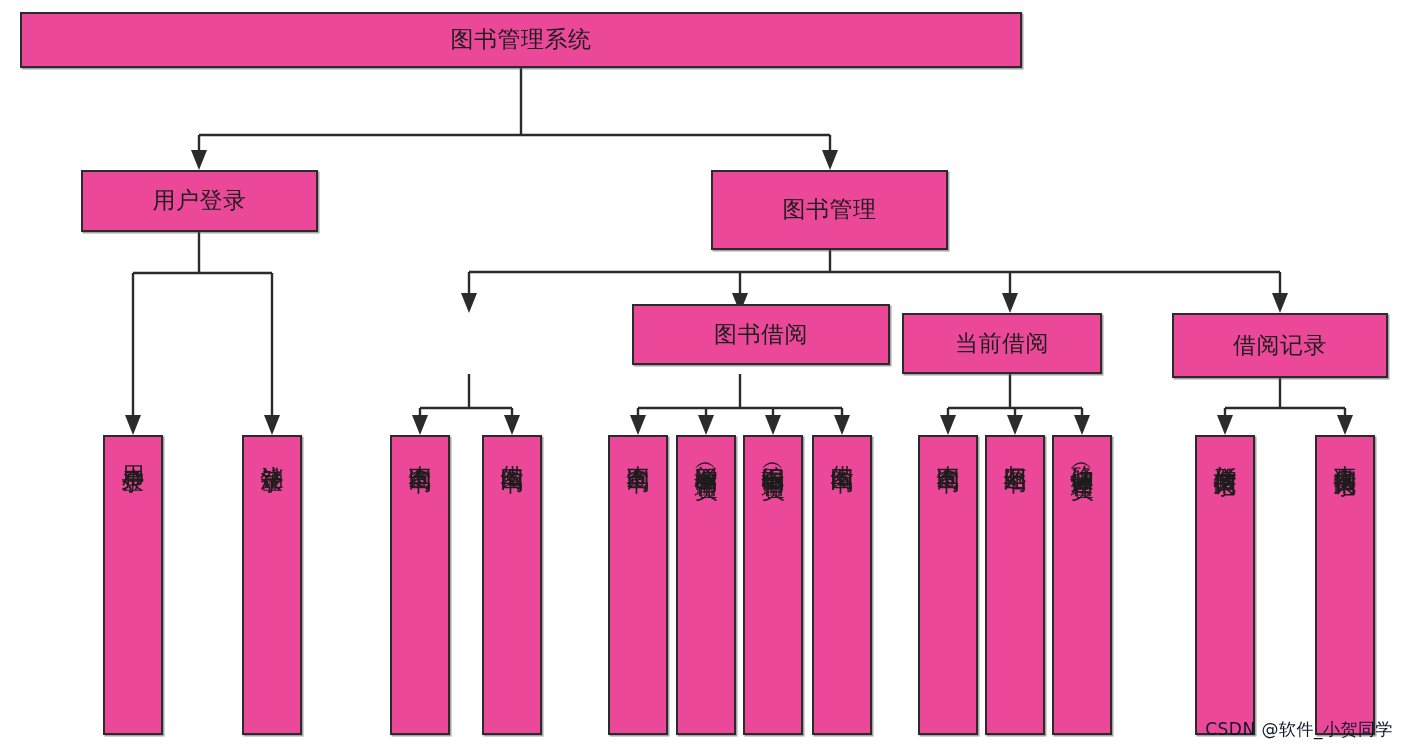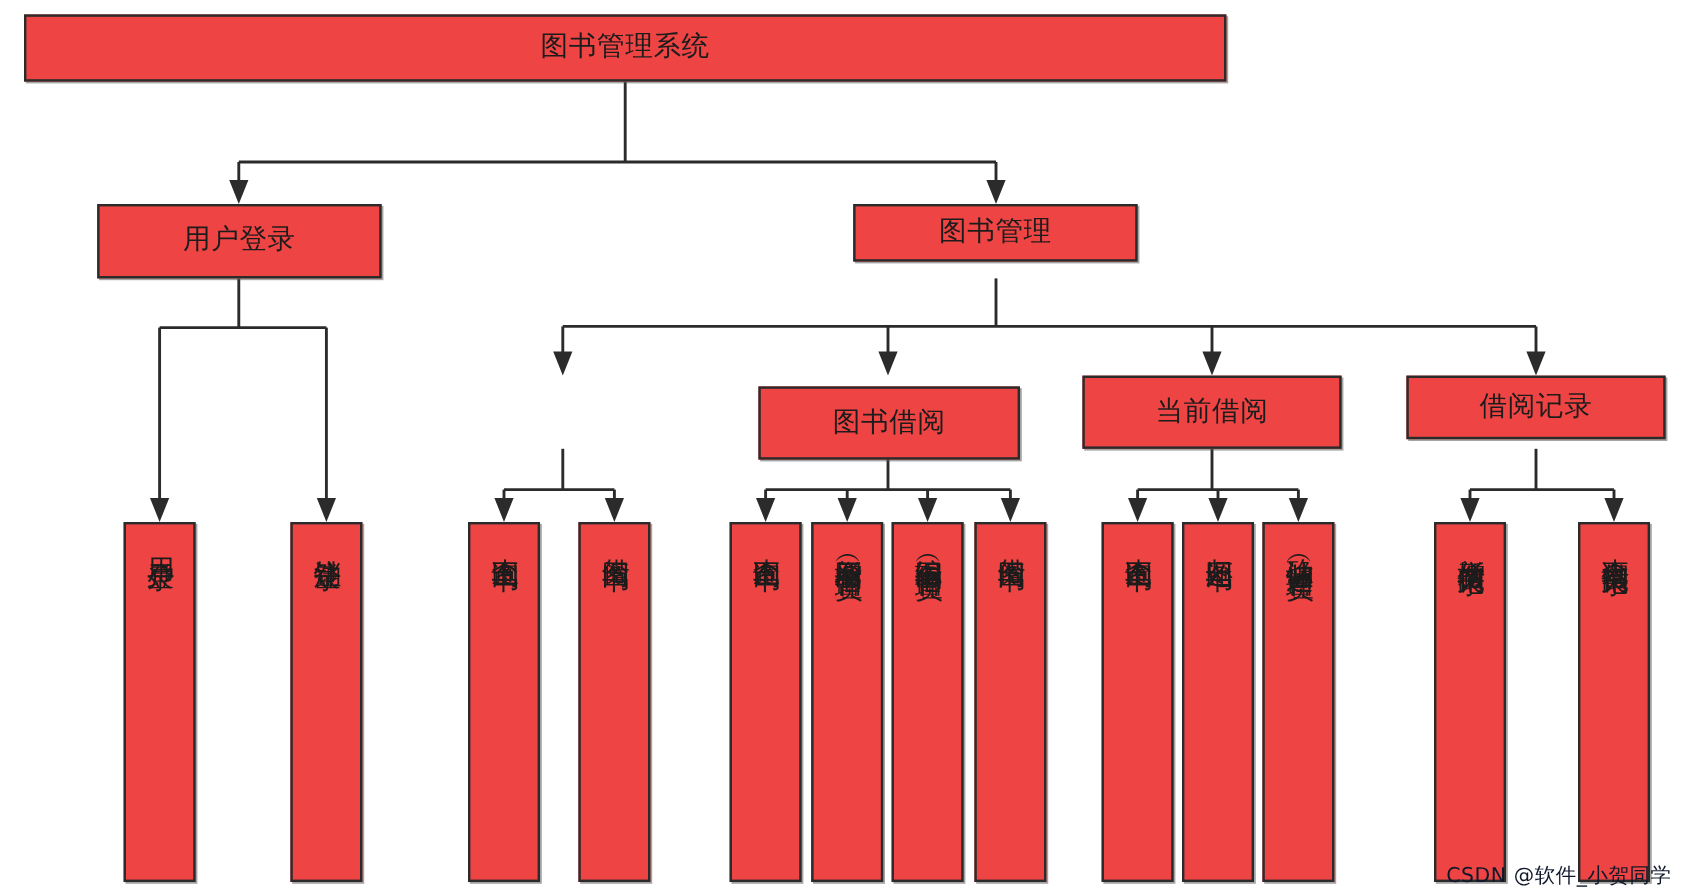--- a/index.html
+++ b/index.html
@@ -18,21 +18,21 @@
   #diagram {
     position: absolute;
     left: 0;
     top: 0;
     width: 1405px;
     height: 747px;
   }
   .node {
     position: absolute;
     box-sizing: border-box;
-    background: #ef4444;
+    background: #ec4899;
     border: 2px solid #2b2b2b;
     display: flex;
     align-items: center;
     justify-content: center;
     box-shadow: 1.5px 1.5px 0 rgba(90,90,90,0.55);
   }
   .node .label {
     display: block;
     text-align: center;
     line-height: 1.12;
@@ -155,31 +155,31 @@
     <polygon points="1337,415 1353,415 1345,435"></polygon>
   </svg>
 
   <div class="node h root" style="left:20px; top:12px; width:1002px; height:56px;">
     <span class="label">图书管理系统</span>
   </div>
 
   <div class="node h" style="left:81px; top:170px; width:237px; height:62px;">
     <span class="label">用户登录</span>
   </div>
-  <div class="node h" style="left:711px; top:170px; width:237px; height:48px;">
+  <div class="node h" style="left:711px; top:170px; width:237px; height:80px;font-family:Liberation Serif, serif;">
     <span class="label">图书管理</span>
   </div>
 
-  <div class="node h" style="left:632px; top:322px; width:218px; height:61px;">
+  <div class="node h" style="left:632px; top:304px; width:258px; height:61px;">
     <span class="label">图书借阅</span>
   </div>
-  <div class="node h" style="left:902px; top:313px; width:216px; height:61px;">
+  <div class="node h" style="left:902px; top:313px; width:200px; height:61px;">
     <span class="label">当前借阅</span>
   </div>
-  <div class="node h" style="left:1172px; top:313px; width:216px; height:53px;">
+  <div class="node h" style="left:1172px; top:313px; width:216px; height:65px;">
     <span class="label">借阅记录</span>
   </div>
 
   <div class="node v" style="left:103px; top:435px; width:60px; height:300px;">
     <span class="label">用户登录</span>
   </div>
   <div class="node v" style="left:242px; top:435px; width:60px; height:300px;">
     <span class="label">注销登录</span>
   </div>
 

